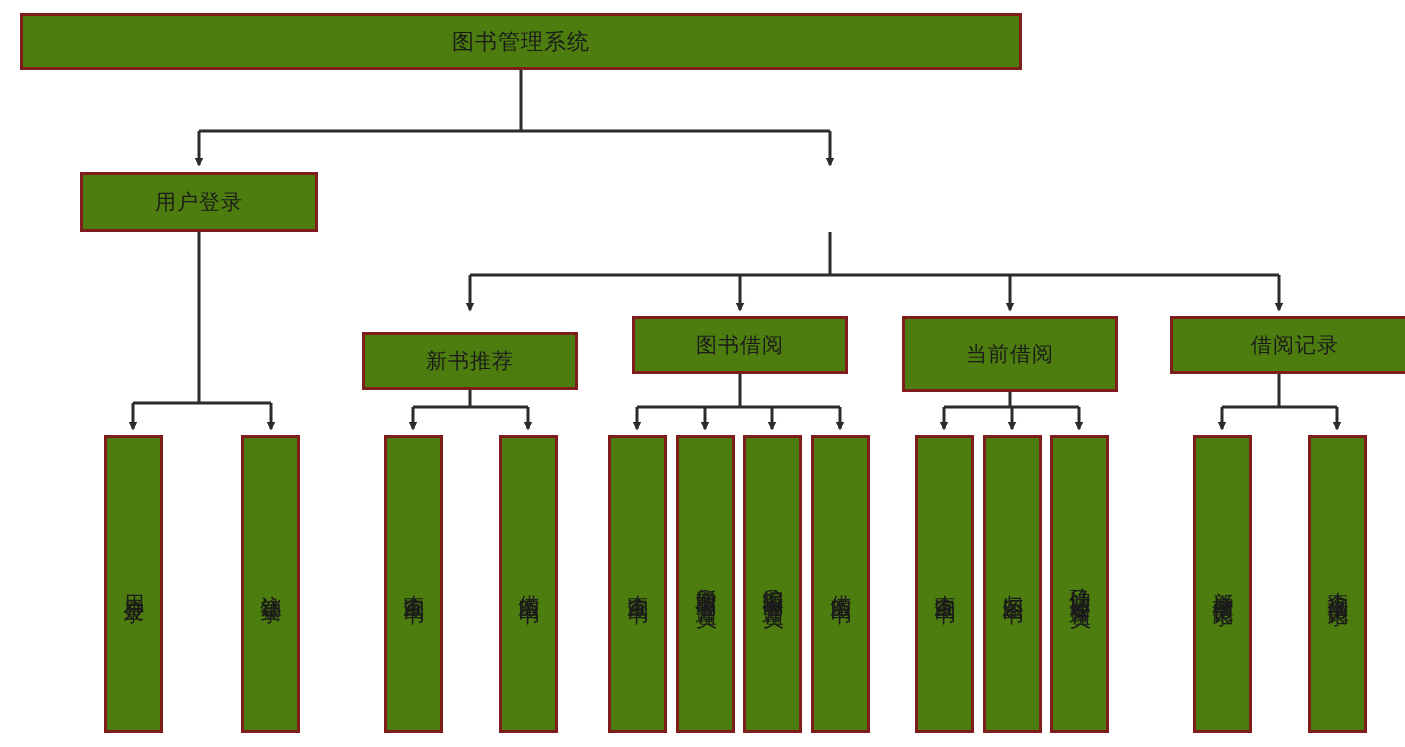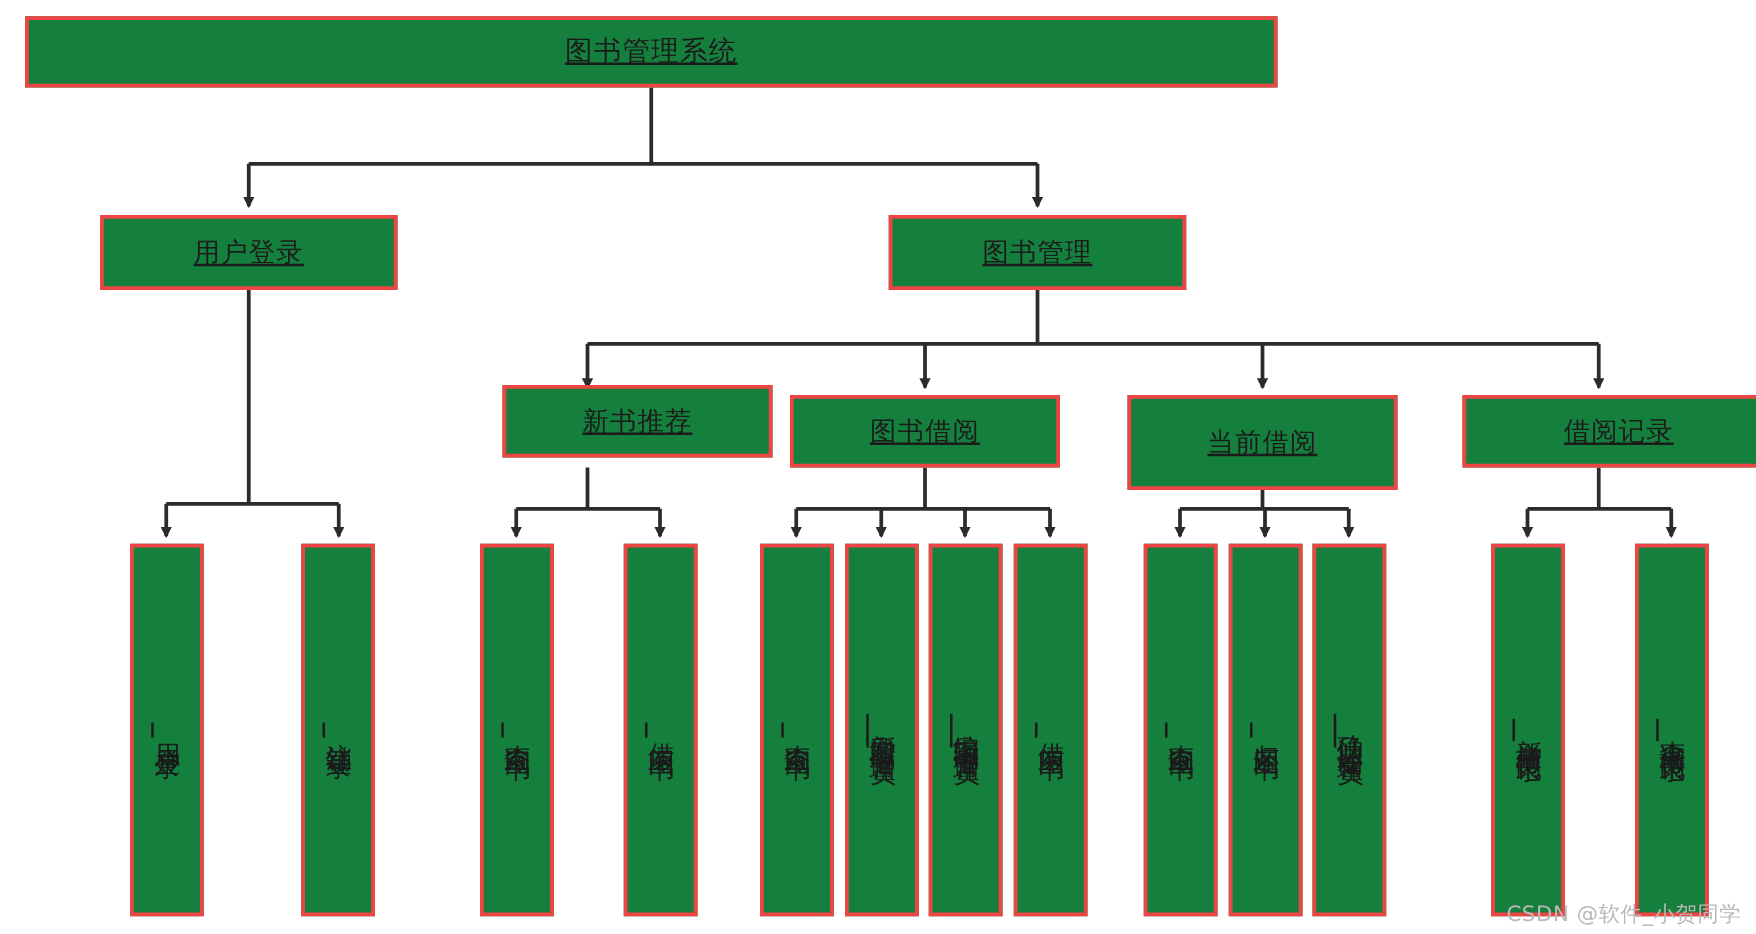--- a/index.html
+++ b/index.html
@@ -18,27 +18,26 @@
   svg.edges{
     position:absolute;
     left:0; top:0;
     width:1405px;
     height:747px;
     pointer-events:none;
   }
   .node{
     position:absolute;
     box-sizing:border-box;
-    background:#15803d;
-    border:3px solid #ef4444;
+    background:#4d7c0f;
+    border:3px solid #7f1d1d;
     display:flex;
     align-items:center;
     justify-content:center;
     z-index:2;
-    text-decoration:underline;
   }
   .node .lbl{
     font-size:21px;
     line-height:1.15;
     letter-spacing:1px;
     color:#1b1b1b;
     white-space:nowrap;
   }
   .node.leaf{
     border-width:3px;
@@ -122,25 +121,22 @@
   </svg>
 
   <div class="node title" style="left:20px; top:13px; width:1002px; height:57px;">
     <span class="lbl">图书管理系统</span>
   </div>
 
   <div class="node" style="left:80px; top:172px; width:238px; height:60px;">
     <span class="lbl">用户登录</span>
   </div>
 
-  <div class="node" style="left:711px; top:172px; width:238px; height:60px;">
-    <span class="lbl">图书管理</span>
-  </div>
-
-  <div class="node" style="left:362px; top:308px; width:216px; height:58px;margin-left:40px;">
+
+  <div class="node" style="left:362px; top:332px; width:216px; height:58px;">
     <span class="lbl">新书推荐</span>
   </div>
 
   <div class="node" style="left:632px; top:316px; width:216px; height:58px;">
     <span class="lbl">图书借阅</span>
   </div>
 
   <div class="node" style="left:902px; top:316px; width:216px; height:76px;">
     <span class="lbl">当前借阅</span>
   </div>
@@ -194,15 +190,14 @@
   </div>
 
   <div class="node leaf" style="left:1193px; top:435px; width:59px; height:298px;">
     <span class="lbl">新增借阅记录</span>
   </div>
 
   <div class="node leaf" style="left:1308px; top:435px; width:59px; height:298px;">
     <span class="lbl">查询借阅记录</span>
   </div>
 
-  <div class="watermark">CSDN @软件_小贺同学</div>
 
 </div>
 
 </body></html>

